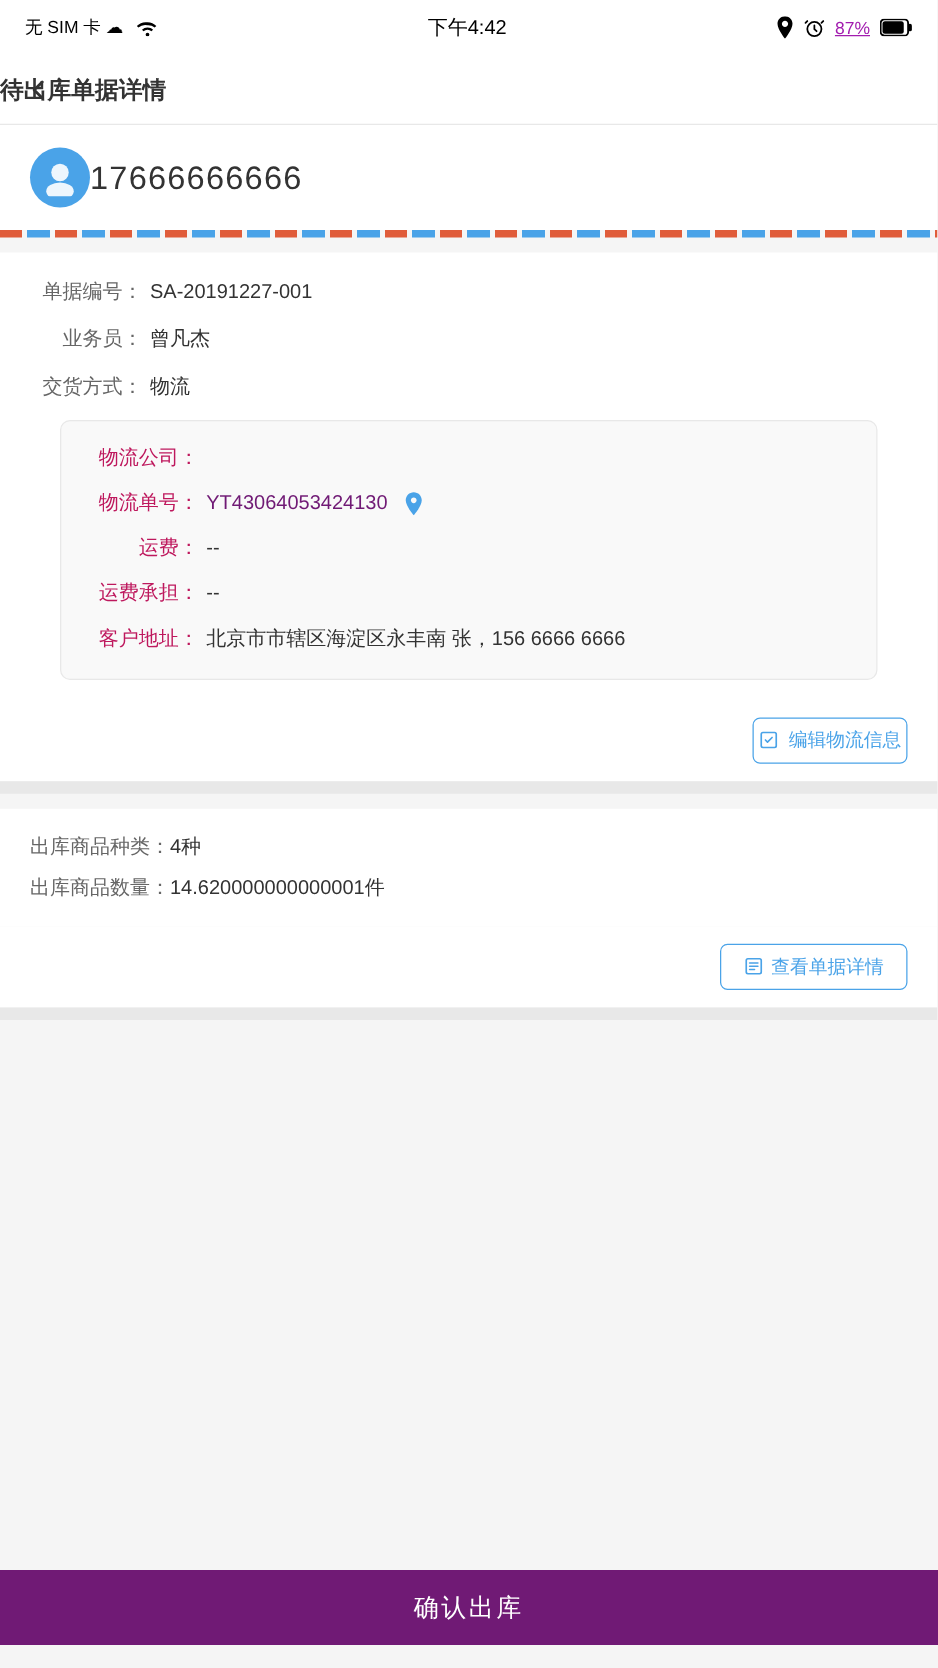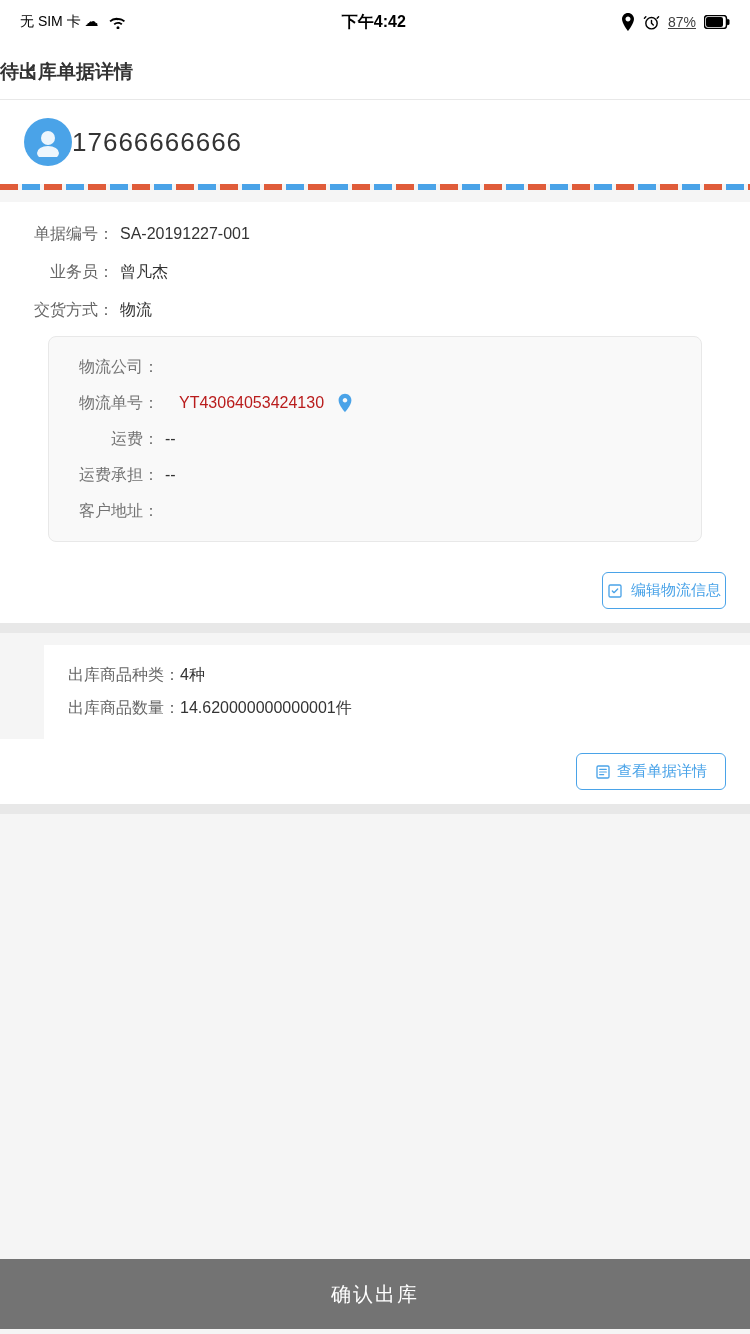--- a/index.html
+++ b/index.html
@@ -18,22 +18,22 @@
       height: 44px;
       background: #fff;
       display: flex;
       align-items: center;
       justify-content: space-between;
       padding: 15px 20px;
       font-size: 15px;
       font-weight: 500;
     }
     .status-left { display: flex; align-items: center; gap: 10px; font-size: 14px; color: #000; }
-    .status-center { font-size: 16px; font-weight: 700; color: #000; }
-    .status-right { display: flex; align-items: center; gap: 8px; font-size: 14px; color: #404040; text-decoration: underline; }
+    .status-center { font-size: 16px; font-weight: 400; color: #000; }
+    .status-right { display: flex; align-items: center; gap: 8px; font-size: 14px; color: #a21caf; text-decoration: underline; }
 
     
     .nav-bar {
       height: 56px;
       background: #fff;
       display: flex;
       align-items: center;
       position: relative;
       border-bottom: 1px solid #e8e8e8;
     }
@@ -124,41 +124,41 @@
     }
     .logistics-row {
       display: flex;
       align-items: center;
       margin-bottom: 12px;
       font-size: 16px;
       line-height: 1.5;
     }
     .logistics-row:last-child { margin-bottom: 0; }
     .logistics-label {
-      color: #737373;
+      color: #be185d;
       min-width: 90px;
       text-align: right;
       flex-shrink: 0;
     }
     .logistics-value {
       color: #333;
       margin-left: 6px;
       flex: 1;
     }
     .logistics-value.address {
       flex: 1;
       line-height: 1.6;
     }
     .tracking-row {
       display: flex;
       align-items: center;
     }
     .tracking-number {
-      color: #b91c1c;
-      margin-left: 20px;
+      color: #701a75;
+      margin-left: 6px;
     }
     .location-icon {
       width: 22px;
       height: 22px;
       margin-left: 10px;
       color: #4aa3e8;
       flex-shrink: 0;
     }
 
     
@@ -179,21 +179,20 @@
       align-items: center;
       gap: 8px;
       cursor: pointer;
     }
 
     
     .goods-section {
       background: #fff;
       margin-top: 12px;
       padding: 20px 24px;
-      margin-left: 44px;
     }
     .goods-row {
       display: flex;
       align-items: center;
       margin-bottom: 12px;
       font-size: 16px;
     }
     .goods-row:last-child { margin-bottom: 0; }
     .goods-label {
       color: #666;
@@ -231,25 +230,25 @@
 
     
     .bottom-spacer {
       height: 150px;
       background: #f5f5f5;
     }
 
     
     .confirm-btn-area {
       position: fixed;
-      bottom: 5px;
+      bottom: 18px;
       left: 0;
       width: 750px;
-      background: #737373;
-      height: 70px;
+      background: #701a75;
+      height: 60px;
       display: flex;
       align-items: center;
       justify-content: center;
       cursor: pointer;
     }
     .confirm-btn-label {
       color: #fff;
       font-size: 20px;
       font-weight: 500;
       letter-spacing: 2px;
@@ -335,20 +334,21 @@
     <div class="logistics-row">
       <span class="logistics-label">运费：</span>
       <span class="logistics-value">--</span>
     </div>
     <div class="logistics-row">
       <span class="logistics-label">运费承担：</span>
       <span class="logistics-value">--</span>
     </div>
     <div class="logistics-row">
       <span class="logistics-label">客户地址：</span>
+      <span class="logistics-value address">北京市市辖区海淀区永丰南  张，156 6666 6666</span>
     </div>
   </div>
 
   <div class="edit-btn-row" style="margin-top: 16px; margin-left: -24px; margin-right: -24px; margin-bottom: -20px; padding: 14px 24px;">
     <button class="edit-logistics-btn">
       <svg width="16" height="16" viewBox="0 0 24 24" fill="none">
         <rect x="3" y="3" width="18" height="18" rx="2" stroke="#4aa3e8" stroke-width="2" fill="none"></rect>
         <path d="M8 12l2.5 2.5L16 9" stroke="#4aa3e8" stroke-width="2" stroke-linecap="round" stroke-linejoin="round"></path>
       </svg>
       <span>编辑物流信息</span>

